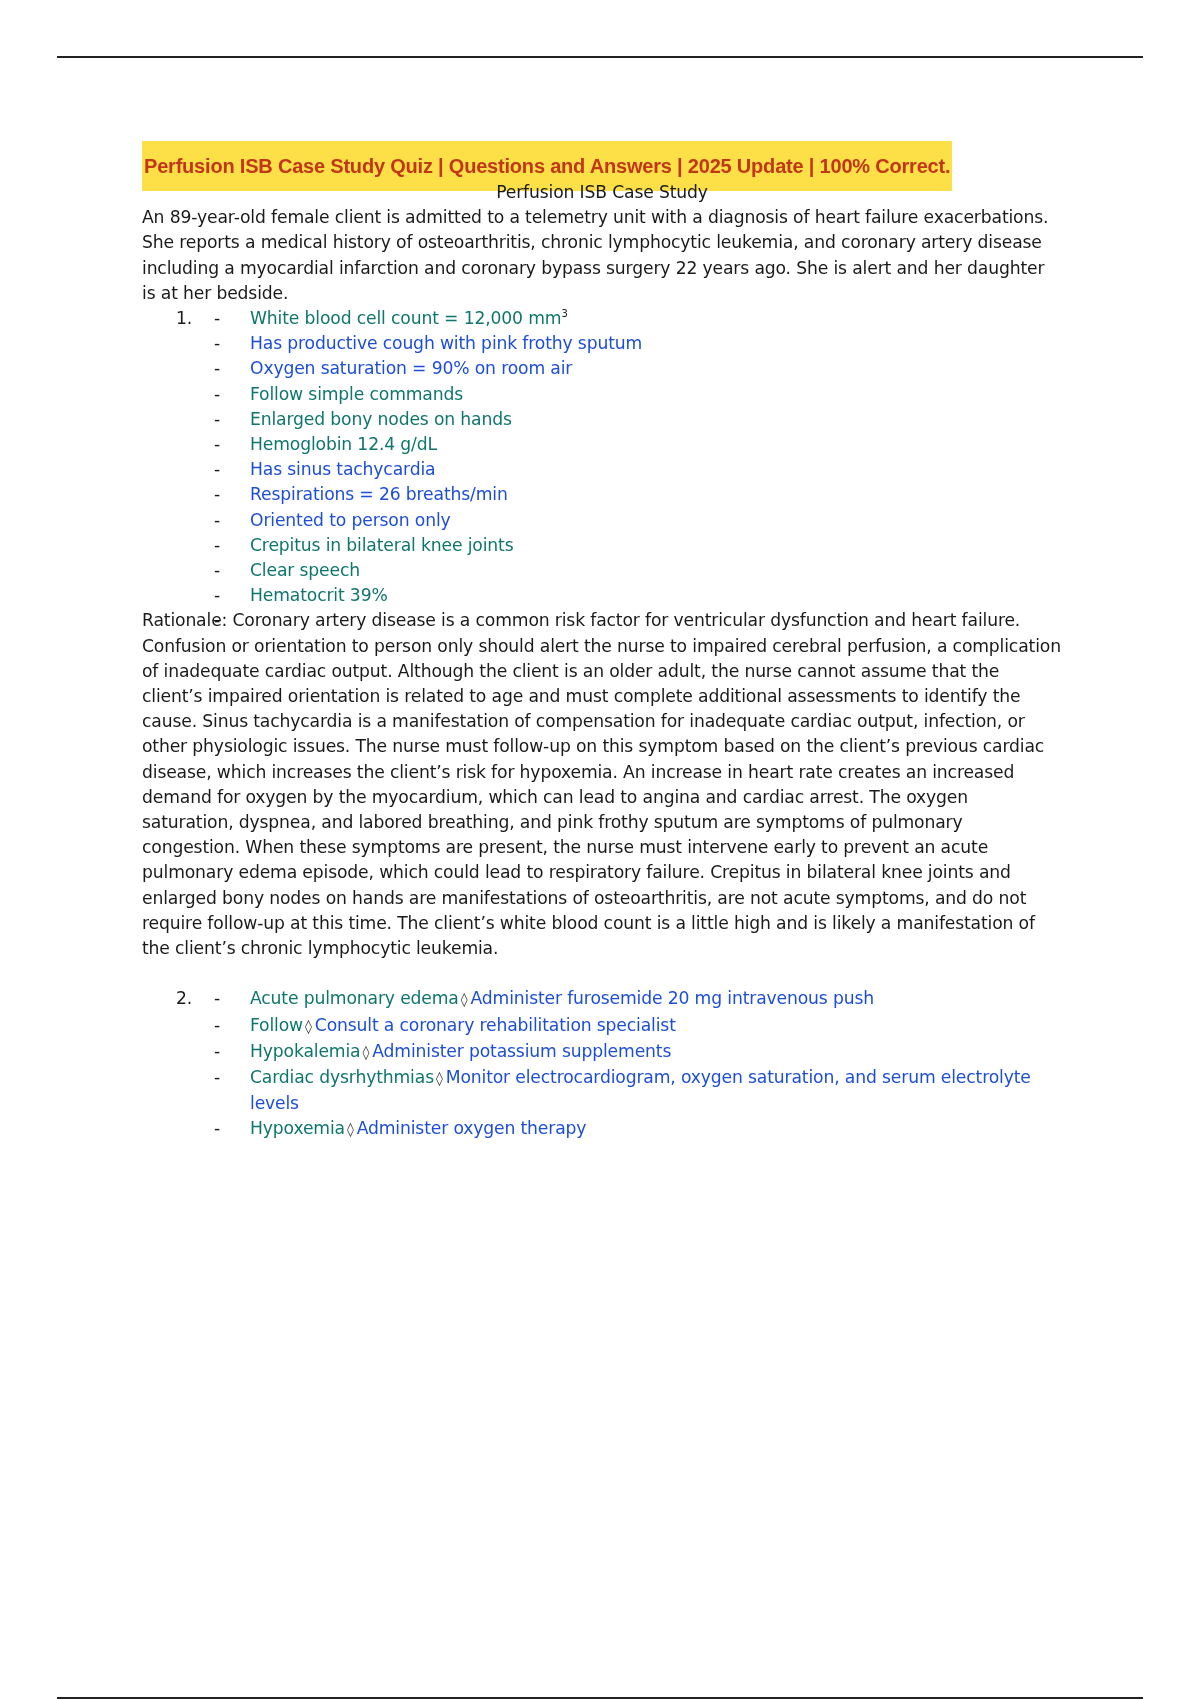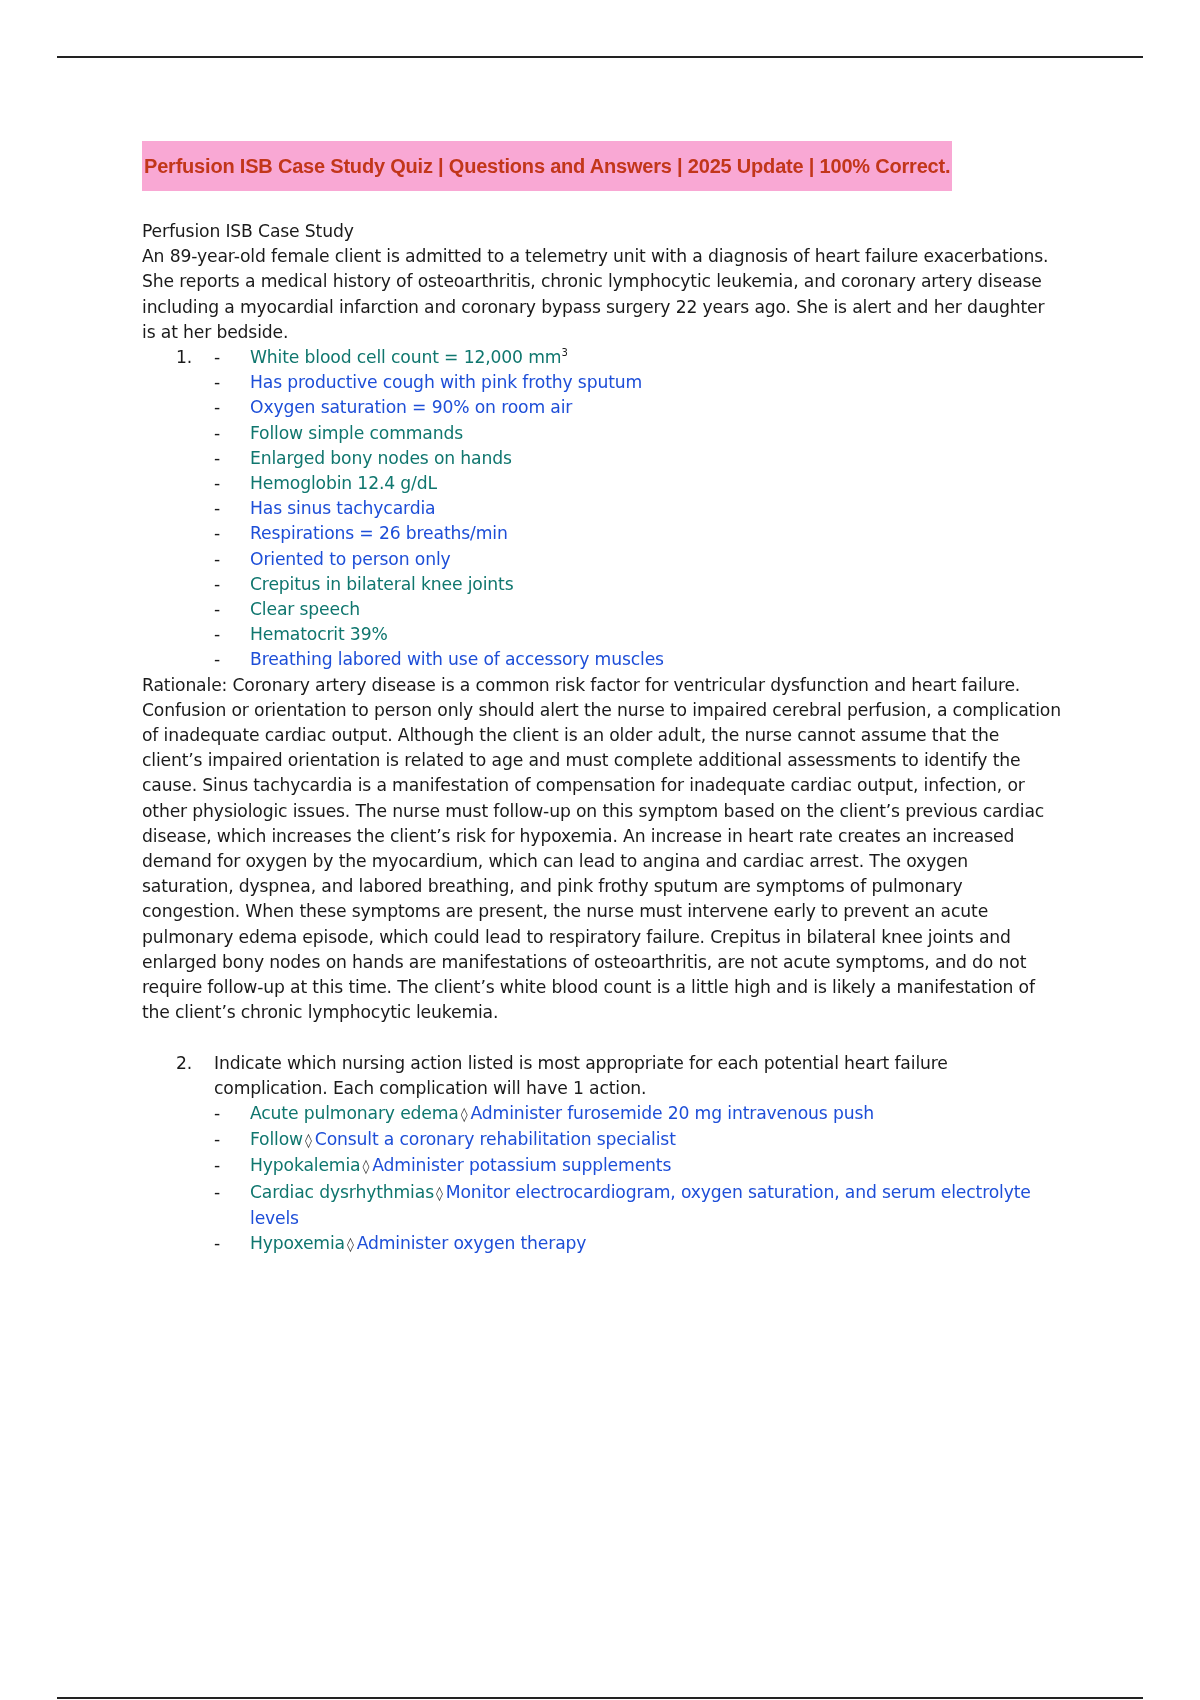--- a/index.html
+++ b/index.html
@@ -40,32 +40,32 @@
   .title {
     font-family: "Liberation Sans", sans-serif;
     font-weight: bold;
     font-size: 20px;
     line-height: 27px;
     color: #c2361a;
     margin: 0;
     letter-spacing: -0.2px;
   }
   .title span.hl {
-    background: #f9a8d4;
+    background: #fde047;
     box-decoration-break: clone;
     -webkit-box-decoration-break: clone;
     padding: 14px 2px;
   }
   .body-text {
     font-size: 17.2px;
     line-height: 25.2px;
     letter-spacing: -0.15px;
   }
   .section-heading {
-    margin-top: 39px;
+    text-align: center;
   }
   .q {
     position: relative;
     padding-left: 72px;
   }
   .q-num {
     position: absolute;
     left: 34px;
     top: 0;
   }
@@ -111,29 +111,28 @@
         <li><span class="dash">-</span><span class="red">Oxygen saturation = 90% on room air</span></li>
         <li><span class="dash">-</span><span class="black">Follow simple commands</span></li>
         <li><span class="dash">-</span><span class="black">Enlarged bony nodes on hands</span></li>
         <li><span class="dash">-</span><span class="black">Hemoglobin 12.4 g/dL</span></li>
         <li><span class="dash">-</span><span class="red">Has sinus tachycardia</span></li>
         <li><span class="dash">-</span><span class="red">Respirations = 26 breaths/min</span></li>
         <li><span class="dash">-</span><span class="red">Oriented to person only</span></li>
         <li><span class="dash">-</span><span class="black">Crepitus in bilateral knee joints</span></li>
         <li><span class="dash">-</span><span class="black">Clear speech</span></li>
         <li><span class="dash">-</span><span class="black">Hematocrit 39%</span></li>
-        <li><span class="dash">-</span><span class="red">Breathing labored with use of accessory muscles</span></li>
+        <li><span class="dash">-</span></li>
       </ul>
     </div>
 
     <div>Rationale: Coronary artery disease is a common risk factor for ventricular dysfunction and heart failure. Confusion or orientation to person only should alert the nurse to impaired cerebral perfusion, a complication of inadequate cardiac output. Although the client is an older adult, the nurse cannot assume that the client’s impaired orientation is related to age and must complete additional assessments to identify the cause. Sinus tachycardia is a manifestation of compensation for inadequate cardiac output, infection, or other physiologic issues. The nurse must follow-up on this symptom based on the client’s previous cardiac disease, which increases the client’s risk for hypoxemia. An increase in heart rate creates an increased demand for oxygen by the myocardium, which can lead to angina and cardiac arrest. The oxygen saturation, dyspnea, and labored breathing, and pink frothy sputum are symptoms of pulmonary congestion. When these symptoms are present, the nurse must intervene early to prevent an acute pulmonary edema episode, which could lead to respiratory failure. Crepitus in bilateral knee joints and enlarged bony nodes on hands are manifestations of osteoarthritis, are not acute symptoms, and do not require follow-up at this time. The client’s white blood count is a little high and is likely a manifestation of the client’s chronic lymphocytic leukemia.</div>
 
     <div class="q q2">
       <span class="q-num">2.</span>
-      <div>Indicate which nursing action listed is most appropriate for each potential heart failure complication. Each complication will have 1 action.</div>
       <ul class="bullets">
         <li><span class="dash">-</span><span class="black">Acute pulmonary edema</span><span class="diamond">◊</span><span class="red">Administer furosemide 20 mg intravenous push</span></li>
         <li><span class="dash">-</span><span class="black">Follow</span><span class="diamond">◊</span><span class="red">Consult a coronary rehabilitation specialist</span></li>
         <li><span class="dash">-</span><span class="black">Hypokalemia</span><span class="diamond">◊</span><span class="red">Administer potassium supplements</span></li>
         <li><span class="dash">-</span><span class="black">Cardiac dysrhythmias</span><span class="diamond">◊</span><span class="red">Monitor electrocardiogram, oxygen saturation, and serum electrolyte levels</span></li>
         <li><span class="dash">-</span><span class="black">Hypoxemia</span><span class="diamond">◊</span><span class="red">Administer oxygen therapy</span></li>
       </ul>
     </div>
   </div>
 </div>

